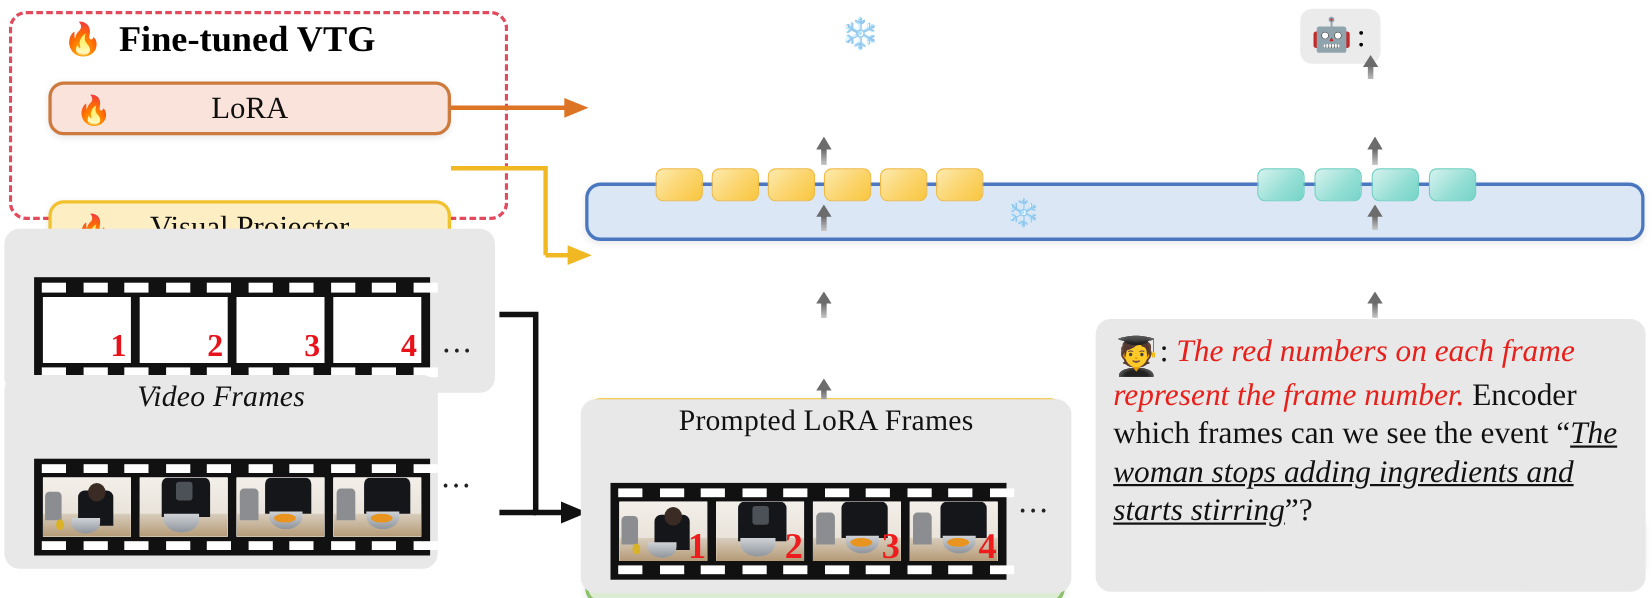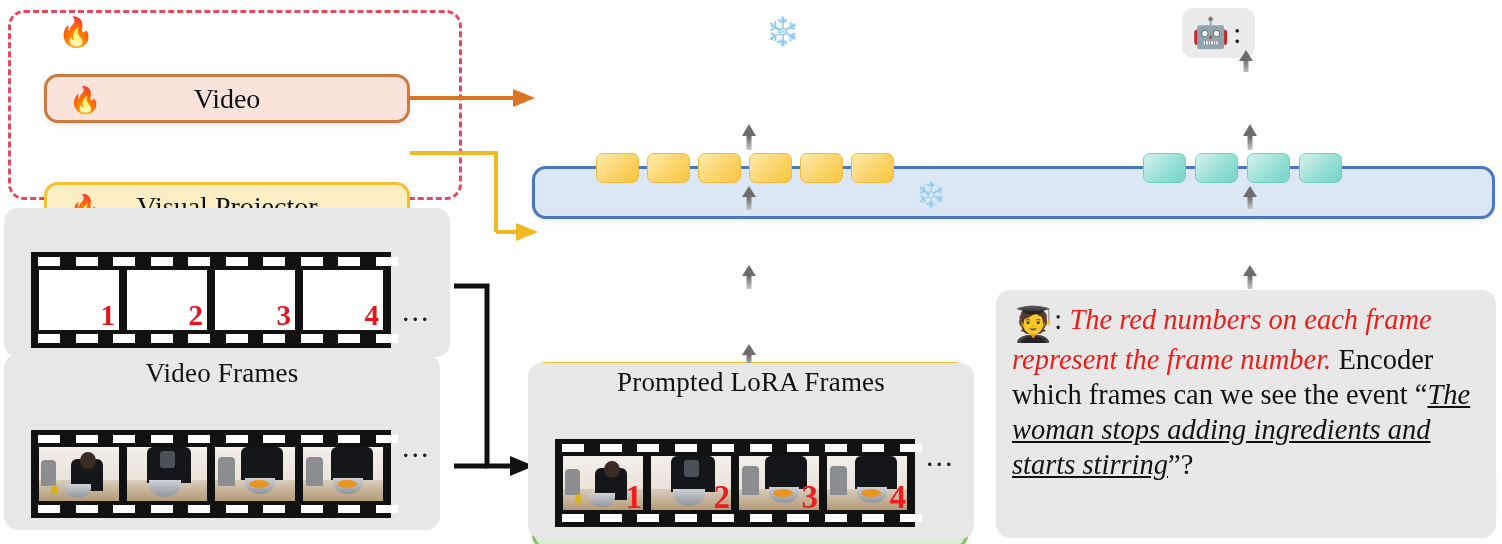--- a/index.html
+++ b/index.html
@@ -117,25 +117,26 @@
   .answer-pill .atext{font-size:29px;color:#111;white-space:nowrap;}
   .emoji{line-height:1;display:inline-block;}
 </style>
 </head>
 <body>
 
 <div class="abs dashed-box" style="left:8px;top:10px;width:454px;height:190px;"></div>
 
 <div class="abs big-head" style="left:58px;top:18px;">
   <span class="emoji" style="font-size:29px;">🔥</span>
+  <span>Fine-tuned VTG</span>
 </div>
 
 <div class="abs module m-lora" style="left:44px;top:74px;width:366px;height:49px;">
   <span class="badge emoji" style="left:22px;top:11px;">🔥</span>
-  <span class="mlabel">Video</span>
+  <span class="mlabel">LoRA</span>
 </div>
 
 <div class="abs module m-vproj-ft" style="left:44px;top:133px;width:366px;height:49px;">
   <span class="badge emoji" style="left:22px;top:11px;">🔥</span>
   <span class="mlabel">Visual Projector</span>
 </div>
 
 <svg class="abs" style="left:408px;top:84px;width:130px;height:32px;">
   <line x1="2" y1="14" x2="108" y2="14" stroke="#dd7424" stroke-width="4"></line>
   <polygon points="105,5 127,14 105,23" fill="#dd7424"></polygon>
@@ -187,21 +188,21 @@
       </div>
       <div class="frame" style="width:80px;height:60px;">
         <span class="fnum">4</span>
       </div>
     </div>
   </div>
 
   <div class="abs ellipsis" style="left:398px;top:88px;">...</div>
 </div>
 
-<div class="abs gray-panel" style="left:4px;top:354px;width:436px;height:176px;">
+<div class="abs gray-panel" style="left:4px;top:341px;width:394px;height:176px;font-style:italic;">
   <div class="panel-title" style="padding-top:4px;">Video Frames</div>
 
   <div class="abs film" style="left:27px;top:41px;width:360px;height:88px;padding:15px 8px;">
     <div class="perf" style="top:5px;height:8px;padding:0 7px;">
       <span style="width:22px;"></span>
         <span style="width:22px;"></span>
         <span style="width:22px;"></span>
       <span style="width:22px;"></span>
         <span style="width:22px;"></span>
         <span style="width:22px;"></span>

